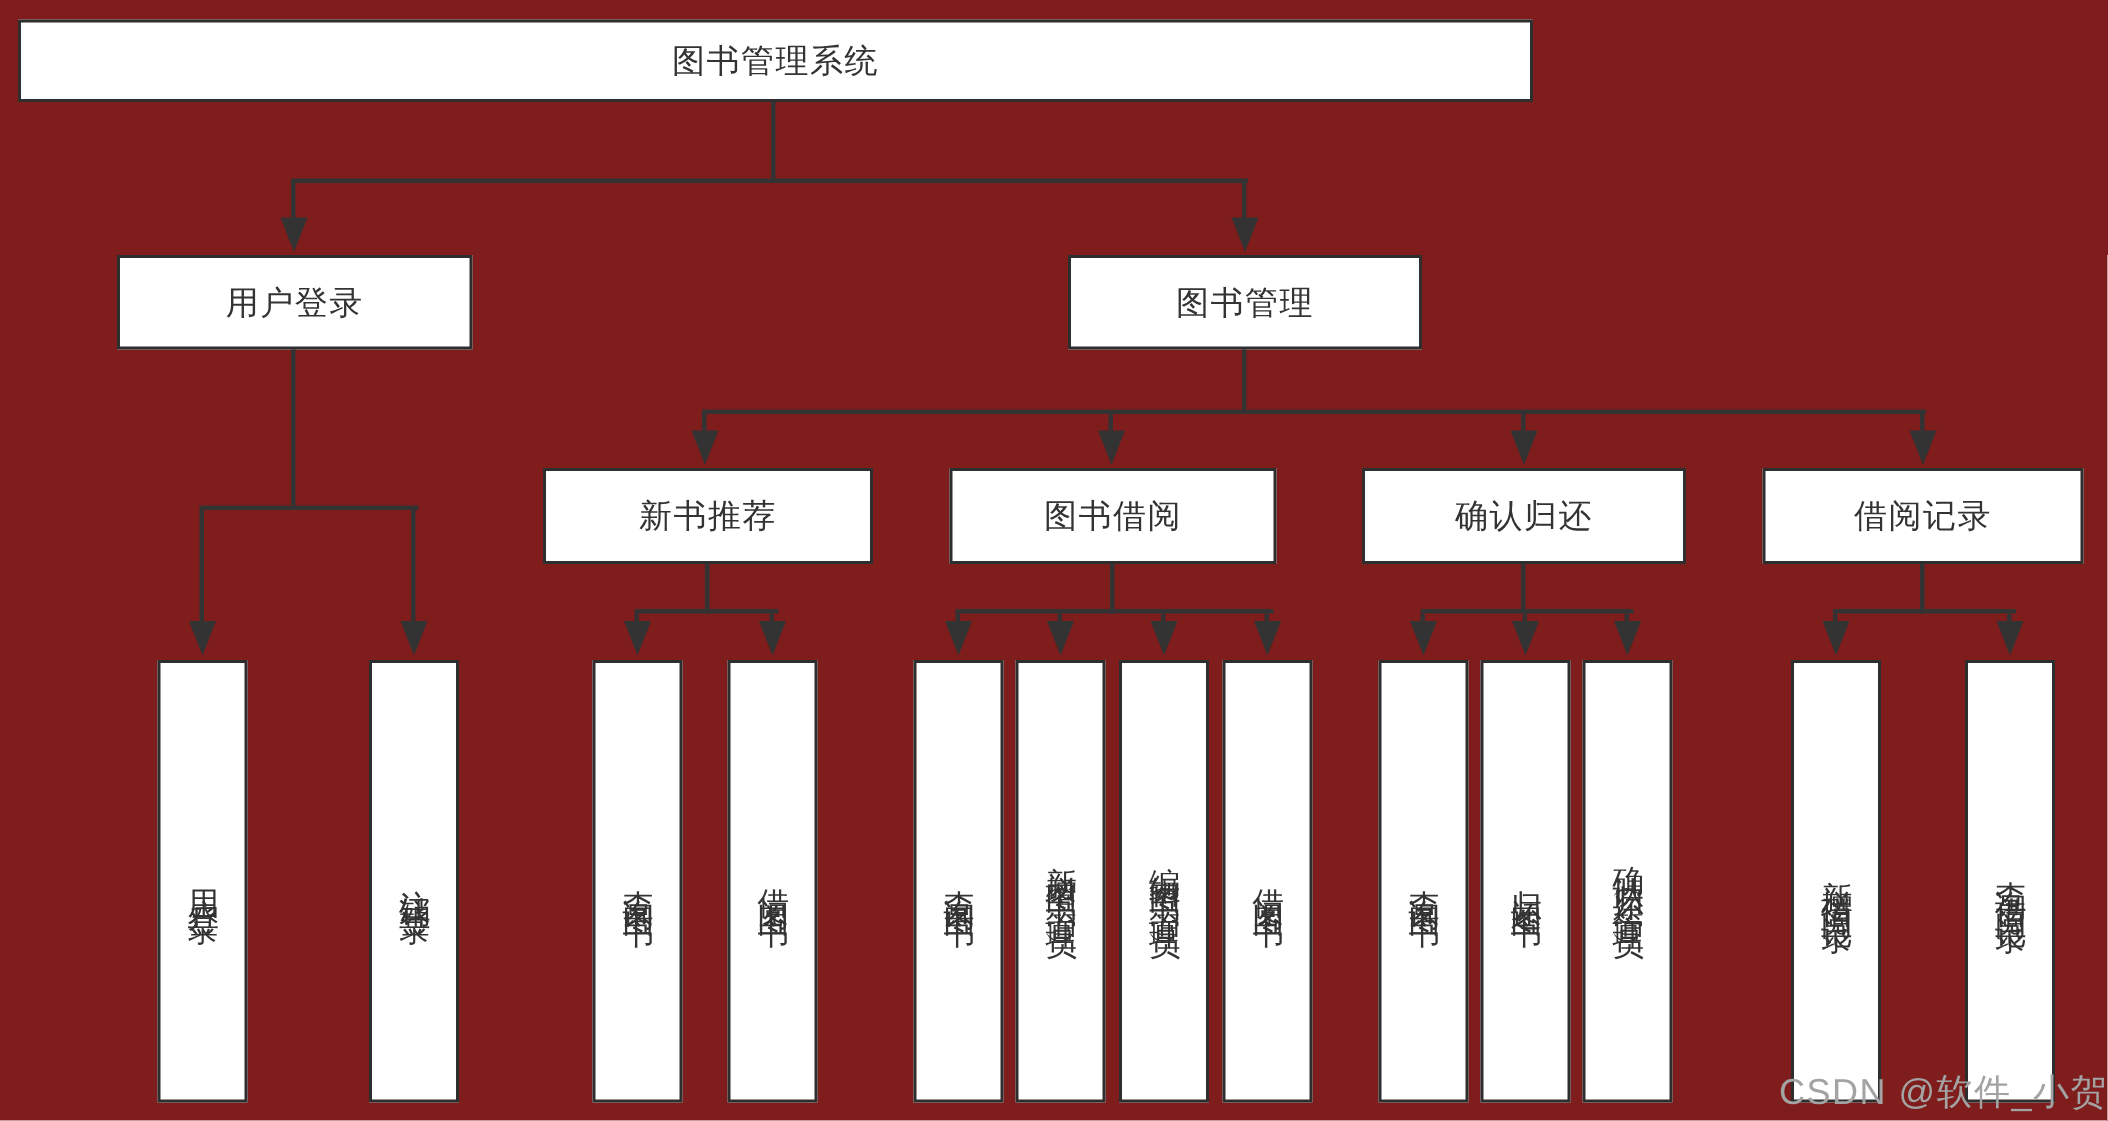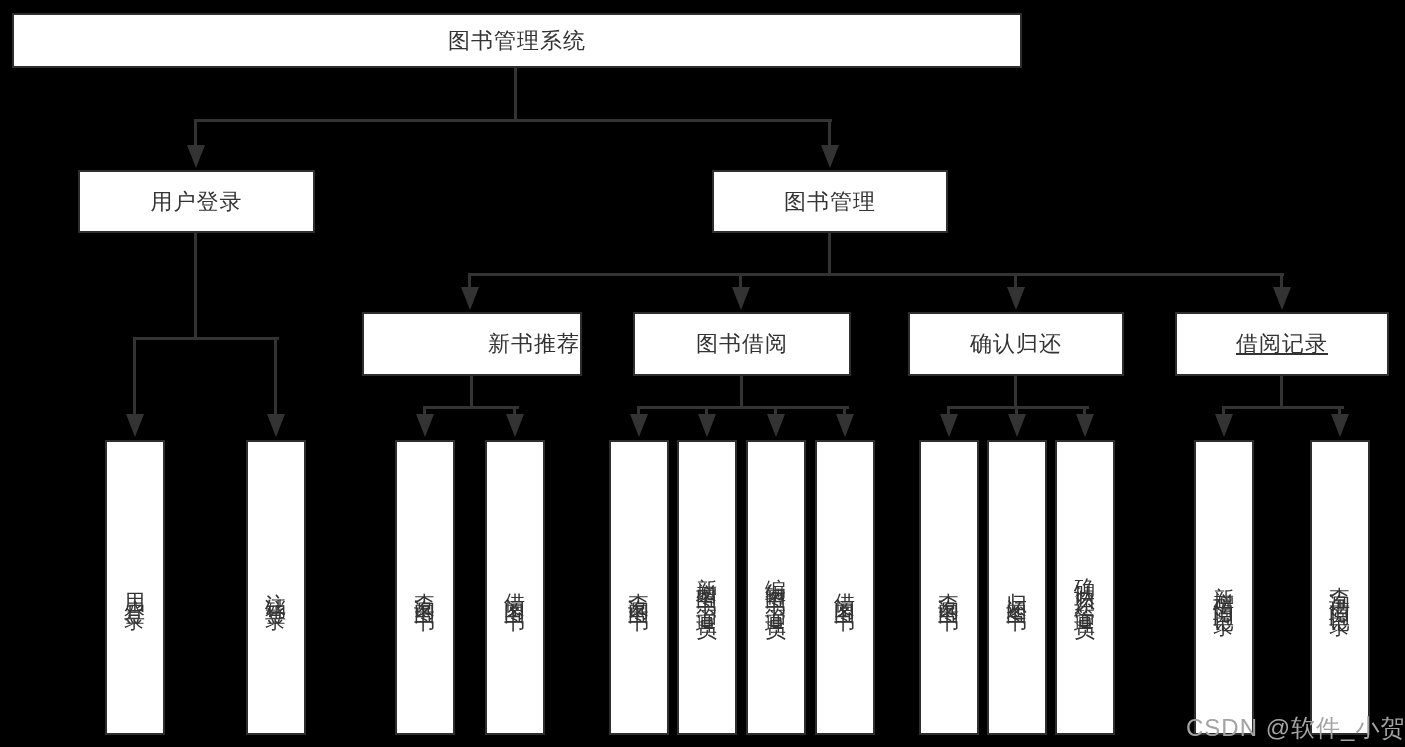--- a/index.html
+++ b/index.html
@@ -1,17 +1,17 @@
 <!DOCTYPE html>
 <html><head>
 <meta charset="utf-8">
 <style>
   html,body{margin:0;padding:0;background:#ffffff;}
   #canvas{
-    position:relative;width:1405px;height:747px;background:#000000;overflow:hidden;
+    position:relative;width:1405px;height:747px;background:#7f1d1d;overflow:hidden;
     font-family:"Liberation Sans","DejaVu Sans",sans-serif;
   }
   .node{
     position:absolute;background:#ffffff;border:2px solid #2e2e2e;
     display:flex;align-items:center;justify-content:center;
     color:#333333;box-sizing:border-box;
   }
   .hnode{font-size:22px;letter-spacing:1px;}
   .leaf{width:60px;top:440px;height:295px;}
   .vtext{
@@ -64,30 +64,30 @@
   <div class="hline" style="left:468px;top:273px;width:816px;"></div>
   <div class="vline" style="left:468px;top:276px;height:11px;"></div>
   <div class="arrowhead" style="left:461px;top:287px;"></div>
   <div class="vline" style="left:739px;top:276px;height:11px;"></div>
   <div class="arrowhead" style="left:732px;top:287px;"></div>
   <div class="vline" style="left:1014px;top:276px;height:11px;"></div>
   <div class="arrowhead" style="left:1007px;top:287px;"></div>
   <div class="vline" style="left:1280px;top:276px;height:11px;"></div>
   <div class="arrowhead" style="left:1273px;top:287px;"></div>
 
-  <div class="node hnode" style="left:362px;top:312px;width:220px;height:64px;justify-content:flex-end;">
+  <div class="node hnode" style="left:362px;top:312px;width:220px;height:64px;">
     <span>新书推荐</span>
   </div>
   <div class="node hnode" style="left:633px;top:312px;width:218px;height:64px;">
     <span>图书借阅</span>
   </div>
   <div class="node hnode" style="left:908px;top:312px;width:216px;height:64px;">
     <span>确认归还</span>
   </div>
-  <div class="node hnode" style="left:1175px;top:312px;width:214px;height:64px;text-decoration:underline;">
+  <div class="node hnode" style="left:1175px;top:312px;width:214px;height:64px;">
     <span>借阅记录</span>
   </div>
 
   <div class="vline" style="left:470px;top:376px;height:33px;"></div>
   <div class="hline" style="left:423px;top:406px;width:96px;"></div>
   <div class="vline" style="left:423px;top:409px;height:5px;"></div>
   <div class="arrowhead" style="left:416px;top:414px;"></div>
   <div class="vline" style="left:513px;top:409px;height:5px;"></div>
   <div class="arrowhead" style="left:506px;top:414px;"></div>
 

